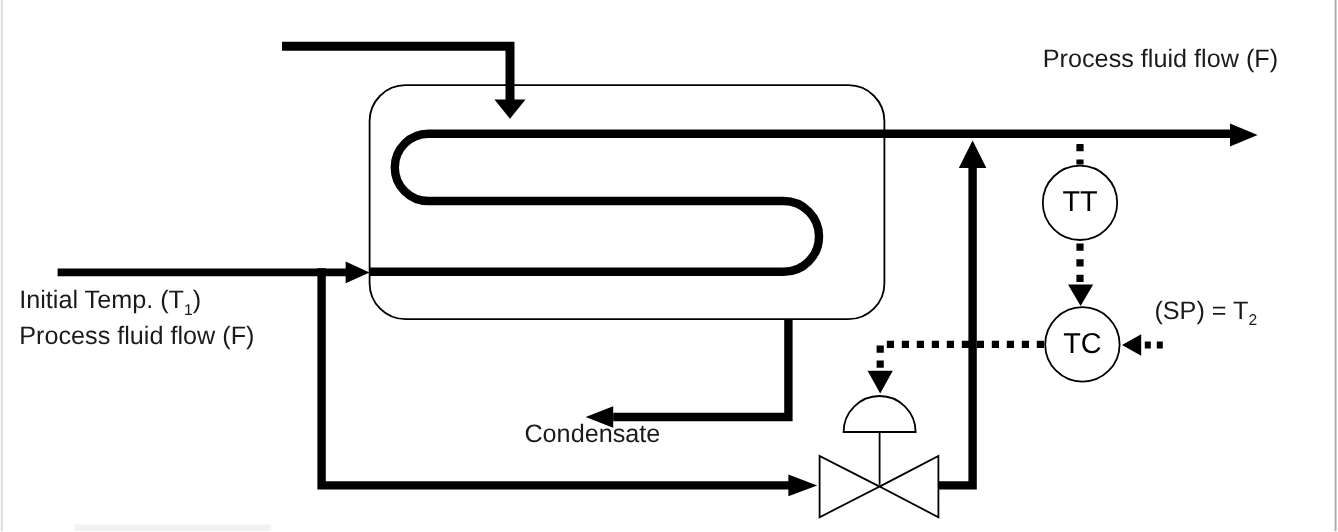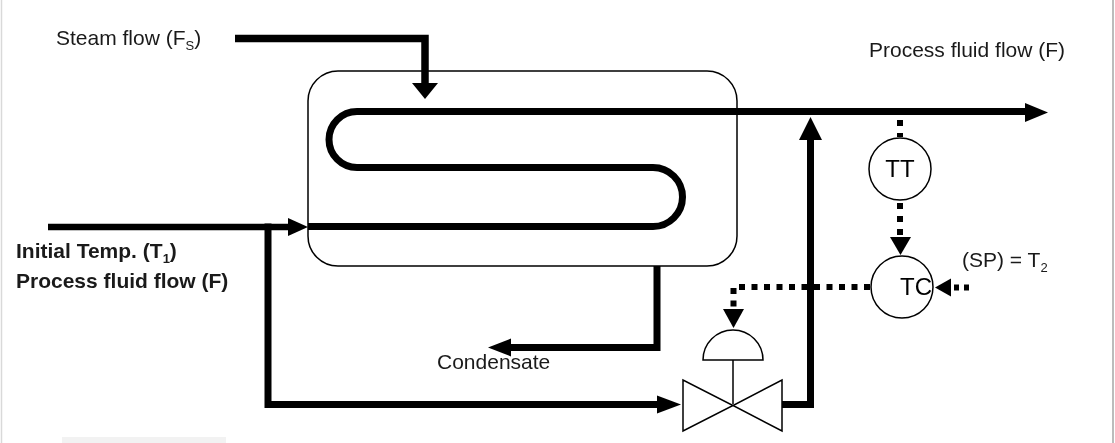--- a/index.html
+++ b/index.html
@@ -35,25 +35,25 @@
   .instr-label {
     position: absolute;
     width: 60px;
     text-align: center;
     font-size: 24px;
     line-height: 24px;
     color: #000000;
   }
   #steam-label        { left: 56px;  top: 23px;  }
   #final-temp-label   { left: 869px; top: 35px;  }
-  #initial-temp-label { left: 16px;  top: 236px; font-weight: bold; }
+  #initial-temp-label { left: 16px;  top: 236px; }
   #condensate-label   { left: 437px; top: 308px; margin-top: 39px; }
   #setpoint-label     { left: 962px; top: 244px; line-height: 31px; }
   #tt-label           { left: 870px; top: 157px; }
-  #tc-label           { left: 872px; top: 275px; text-align: right; }
+  #tc-label           { left: 872px; top: 275px; }
 </style>
 </head>
 <body>
 
 <div id="canvas">
 
   <svg id="diagram-svg" width="1115" height="443" viewBox="0 0 1115 443">
 
     <line x1="1.5" y1="0" x2="1.5" y2="443" stroke="#d9d9d9" stroke-width="1.5"></line>
     <line x1="1113" y1="0" x2="1113" y2="443" stroke="#a6a6a6" stroke-width="1.5"></line>
@@ -93,23 +93,20 @@
     <line x1="900" y1="203" x2="900" y2="239" stroke="#000000" stroke-width="6" stroke-dasharray="6 7"></line>
     <polygon points="890,237 911,237 900.5,255" fill="#000000"></polygon>
 
     <path d="M870 287 H733.5 V311" fill="none" stroke="#000000" stroke-width="6" stroke-dasharray="6 6.5"></path>
     <polygon points="723,309 744,309 733.5,328" fill="#000000"></polygon>
 
     <polygon points="951,278.5 951,296.5 935,287.5" fill="#000000"></polygon>
     <line x1="954" y1="287.5" x2="969" y2="287.5" stroke="#000000" stroke-width="6" stroke-dasharray="5 5"></line>
   </svg>
 
-  <div class="label" id="steam-label">
-    <span>Steam flow (F</span><sub>S</sub><span>)</span>
-  </div>
 
   <div class="label" id="final-temp-label">
     <div>Process fluid flow (F)</div>
   </div>
 
   <div class="label" id="initial-temp-label">
     <div>
       <span>Initial Temp. (T</span><sub>1</sub><span>)</span>
     </div>
     <div>Process fluid flow (F)</div>

